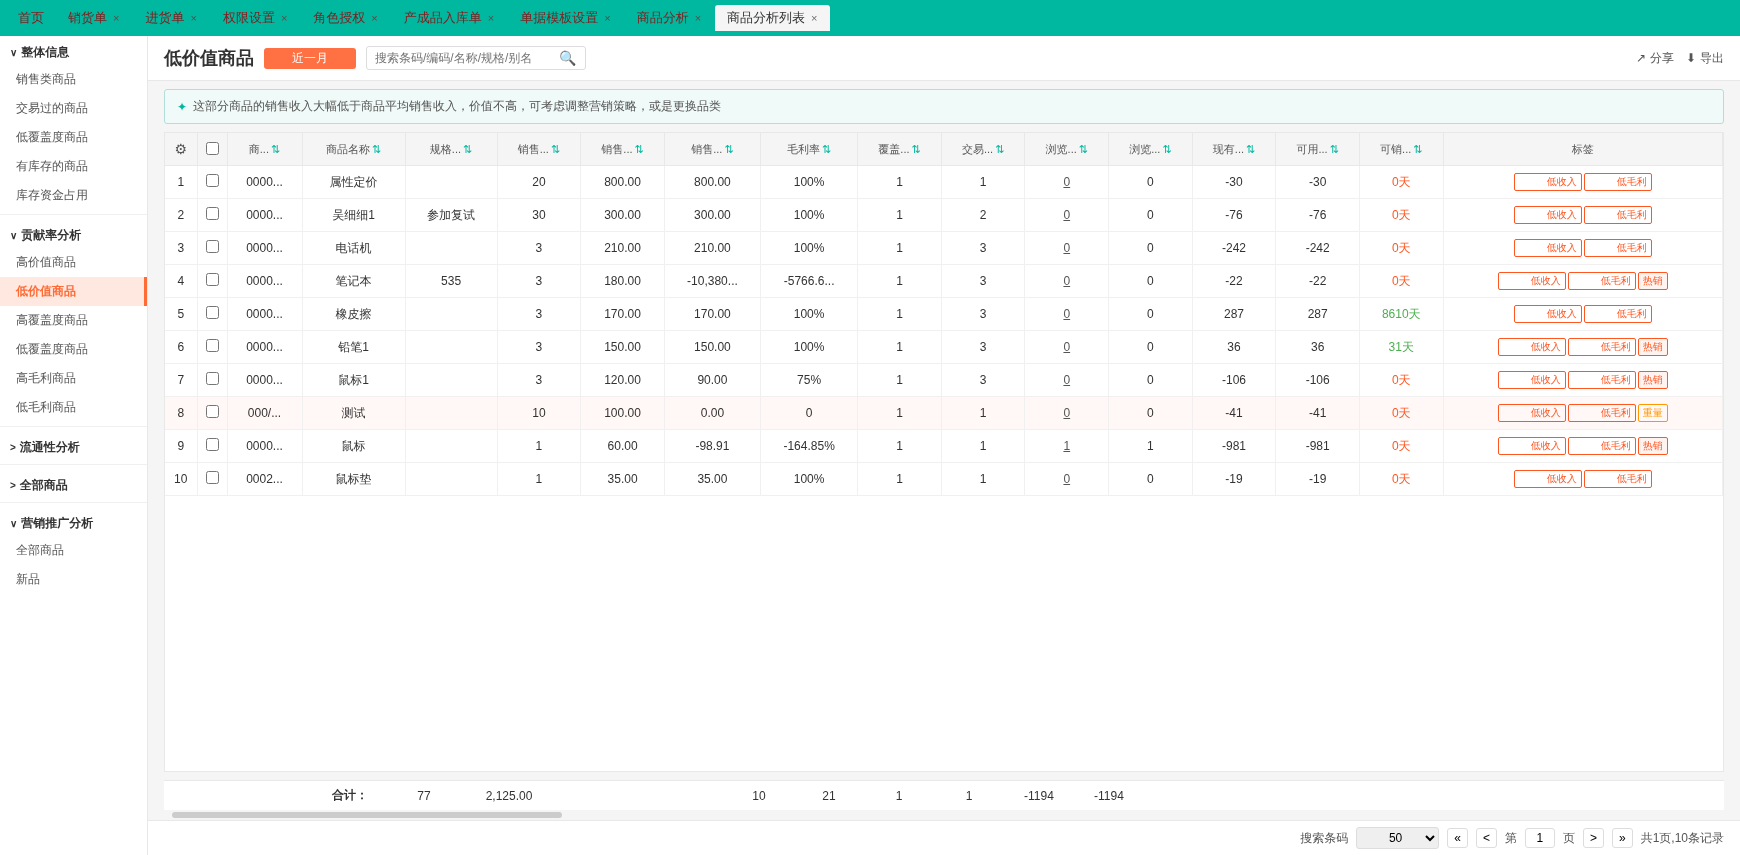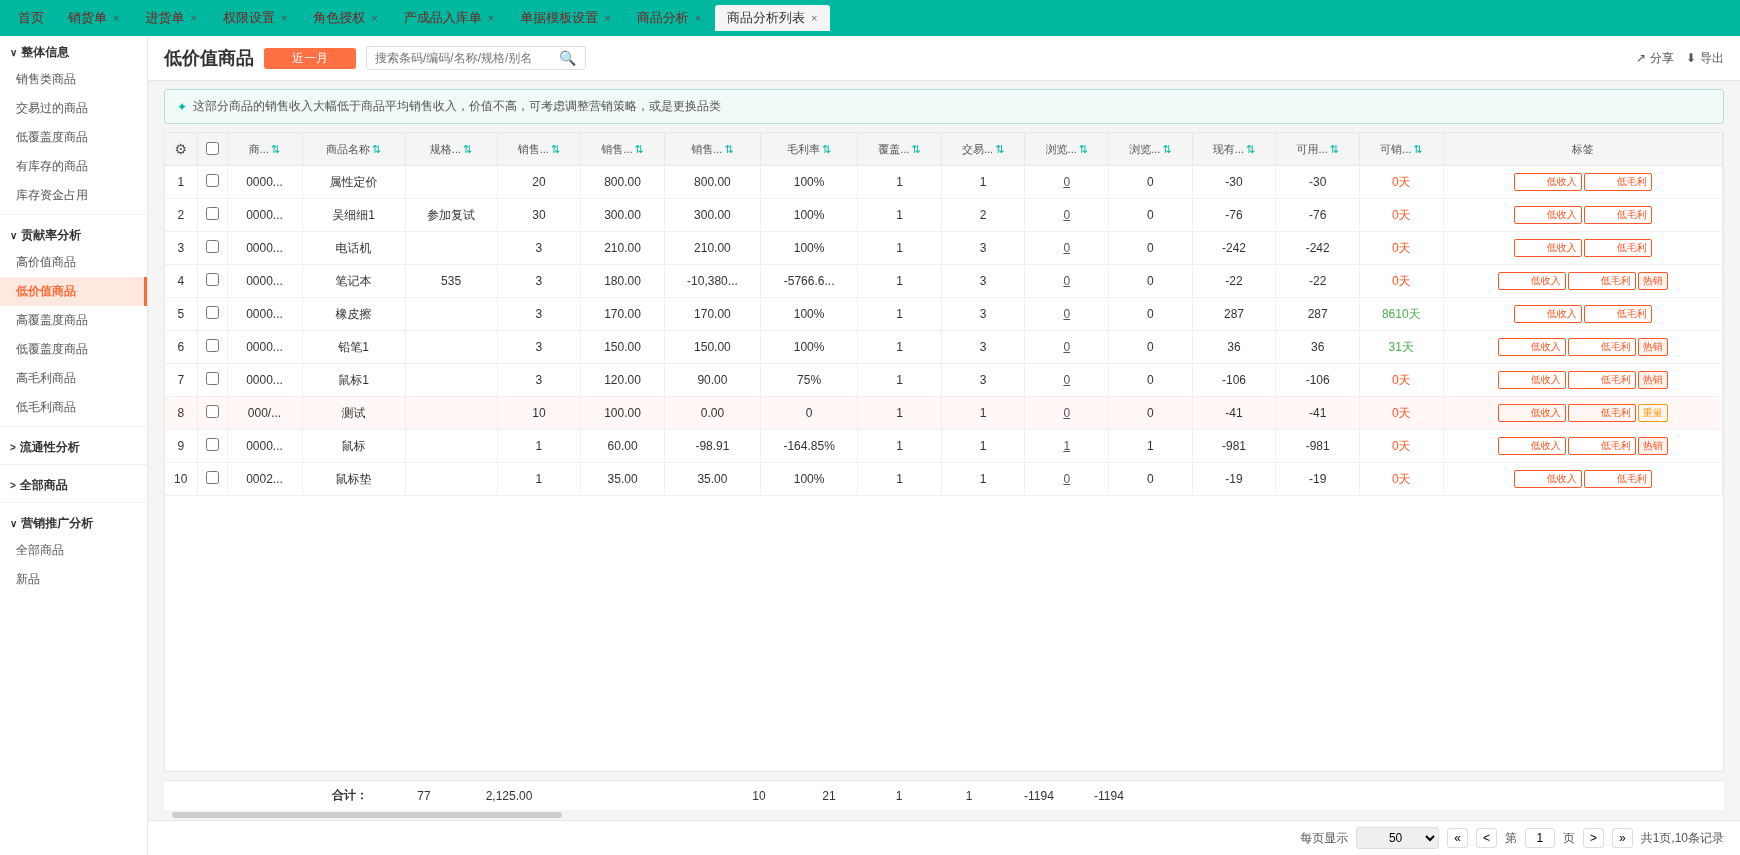--- a/index.html
+++ b/index.html
@@ -414,21 +414,21 @@
         <div style="width:70px; text-align:center;">-1194</div>
         <div style="width:70px; text-align:center;">-1194</div>
       </div>
     </div>
 
     <div style="height:10px; background:#f5f5f5; margin:0 16px;">
       <div style="height:6px; background:#ccc; border-radius:3px; width:25%; margin:2px 0 0 8px;"></div>
     </div>
 
     <div class="footer">
-      <span>每页显示</span>
+      <span>搜索条码</span>
       <select class="footer-select">
         <option>50</option>
         <option>10</option>
         <option>20</option>
         <option>100</option>
       </select>
       <button class="page-btn">«</button>
       <button class="page-btn">&lt;</button>
       <span>第</span>
       <input class="page-input" value="1" style="">

